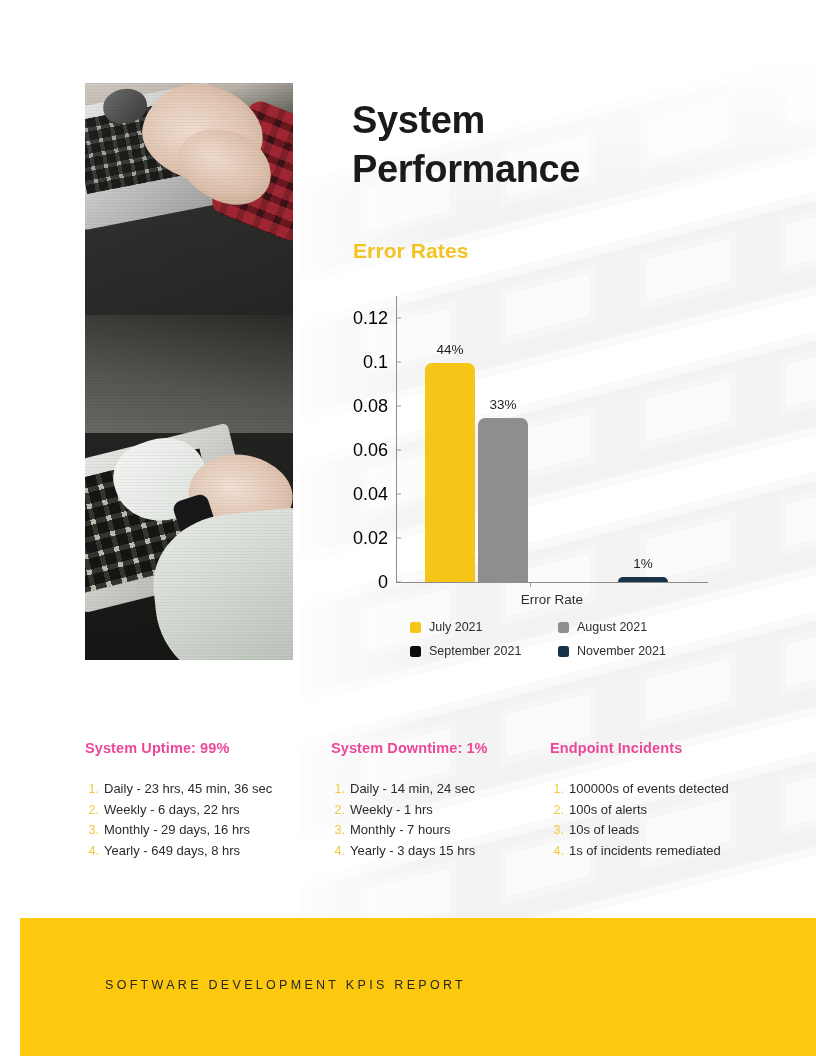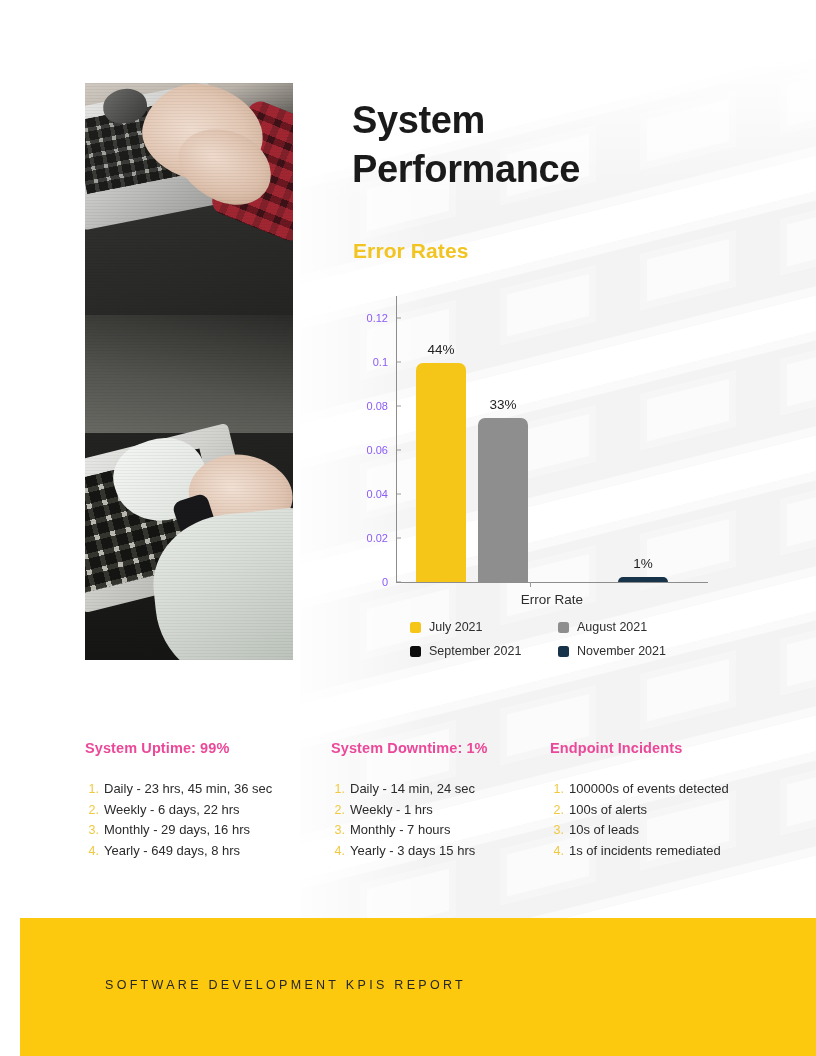--- a/index.html
+++ b/index.html
@@ -210,22 +210,22 @@
   .y-axis {
     position: absolute;
     left: 0; top: 0;
     width: 44px;
     height: 286px;
   }
   .y-tick {
     position: absolute;
     right: 8px;
     transform: translateY(-50%);
-    font-size: 11px;
-    color: #8b5cf6;
+    font-size: 18px;
+    color: #000000;
     white-space: nowrap;
   }
   .y-tickmark {
     position: absolute;
     left: 44px;
     width: 5px;
     height: 1px;
     background: #9a9a9a;
     transform: translateY(-50%);
   }
@@ -459,21 +459,21 @@
       <div class="y-tickmark" style="top: 110px;"></div>
       <div class="y-tick" style="top: 66px;">0.1</div>
       <div class="y-tickmark" style="top: 66px;"></div>
       <div class="y-tick" style="top: 22px;">0.12</div>
       <div class="y-tickmark" style="top: 22px;"></div>
     </div>
   <div class="plot"></div>
   <div class="x-axis-line"></div>
   <div class="x-center-tick"></div>
   <div class="bars">
-      <div class="bar-slot" style="left: 14px;">
+      <div class="bar-slot" style="left: 23px;">
         <div class="bar" style="height: 218.9px; background: rgb(245, 197, 24);"></div>
         <div class="bar-label" style="bottom: 224.9px;">44%</div>
       </div>
       <div class="bar-slot" style="left: 76px;">
         <div class="bar" style="height: 163.9px; background: rgb(142, 142, 142);"></div>
         <div class="bar-label" style="bottom: 169.9px; text-align: center;">33%</div>
       </div>
       <div class="bar-slot" style="left: 216px;">
         <div class="bar" style="height: 5px; background: rgb(22, 51, 74);"></div>
         <div class="bar-label" style="bottom: 11px;">1%</div>

